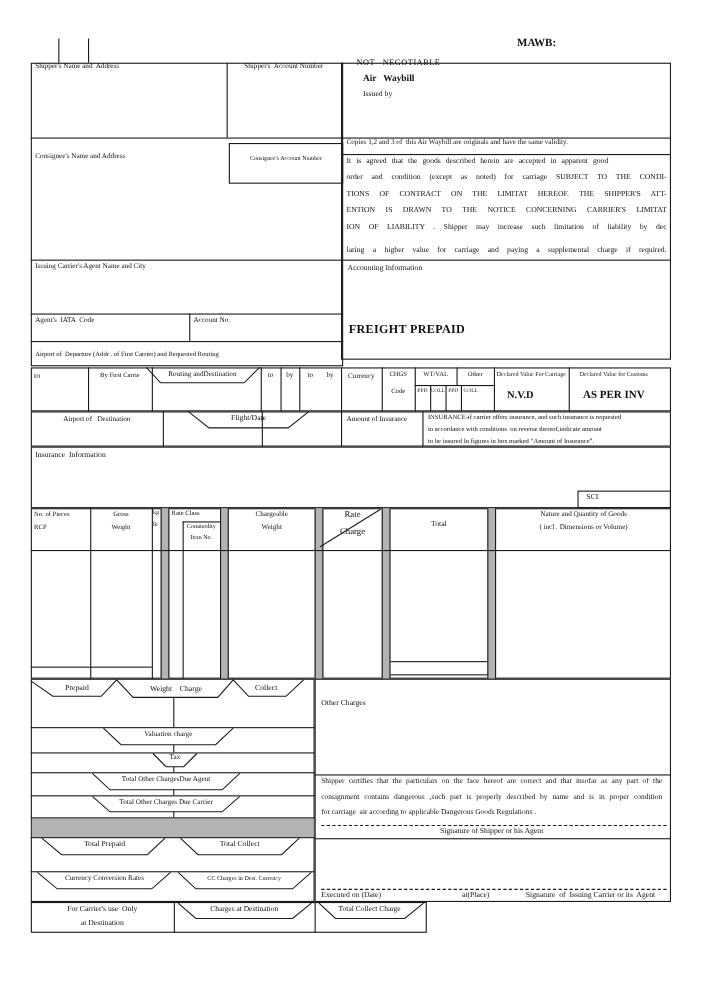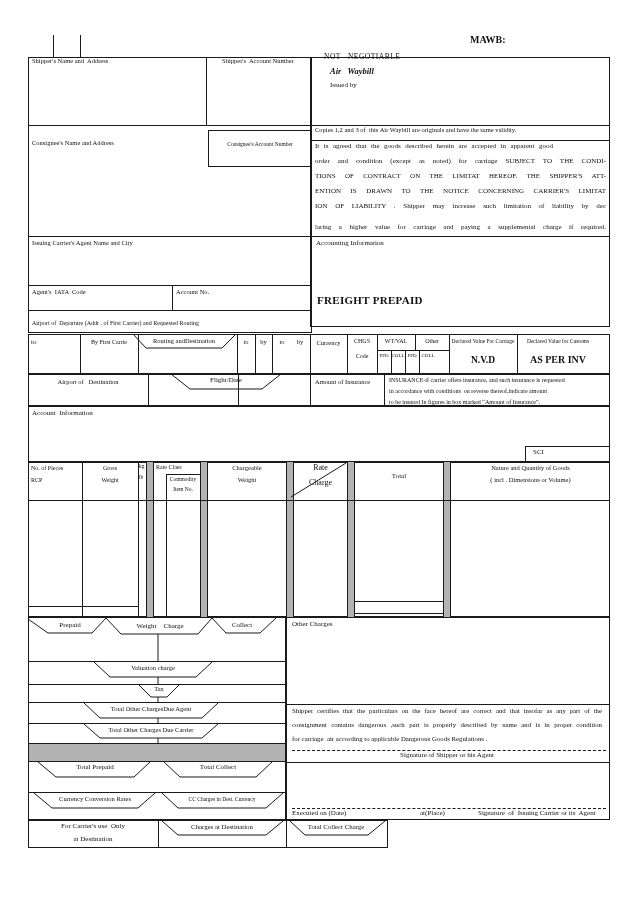--- a/index.html
+++ b/index.html
@@ -11,21 +11,21 @@
   .grayh{position:absolute;background:#b3b3b3;}
   .dash{position:absolute;border-top:1px dashed #1a1a1a;height:0;}
   .t{position:absolute;white-space:pre;line-height:1.05;}
   .tc{text-align:center;}
   .j{white-space:normal;text-align:justify;text-align-last:justify;}
   .b{font-weight:bold;}
   svg.ovl{position:absolute;left:0;top:0;pointer-events:none;}
   .fld{position:absolute;}
   .f65{font-size:6.5px;} .f6{font-size:6px;} .f55{font-size:5.5px;} .f5{font-size:5px;}
   .f7{font-size:7px;font-family:Liberation Serif, serif;} .f68{font-size:6.8px;} .f75{font-size:7.5px;} .f8{font-size:8px;}
-  .f85{font-size:8.5px;font-style:italic;} .f95{font-size:9.5px;} .f10{font-size:10px;} .f11{font-size:11px;}
+  .f85{font-size:8.5px;} .f95{font-size:9.5px;} .f10{font-size:10px;} .f11{font-size:11px;}
 </style>
 </head>
 <body>
 
 <div id="awb">
 
   <div class="ln" style="left:53px;top:35px;width:1px;height:22px;"></div>
   <div class="ln" style="left:80px;top:35px;width:1px;height:22px;"></div>
 
   <div class="t b f10" style="left:470px;top:35px;">MAWB:</div>
@@ -107,40 +107,40 @@
   <div class="t tc f65" style="left:310px;top:340px;width:37px;">Currency</div>
   <div class="t tc f6" style="left:347px;top:338px;width:30px;">CHGS</div>
   <div class="t tc f6" style="left:347px;top:353px;width:30px;">Code</div>
   <div class="t tc f6" style="left:377px;top:338px;width:38px;">WT/VAL</div>
   <div class="t tc f6" style="left:415px;top:338px;width:34px;">Other</div>
   <div class="t tc f5" style="left:377px;top:353px;width:14px;">PPD</div>
   <div class="t tc f5" style="left:391px;top:353px;width:14px;">COLL</div>
   <div class="t tc f5" style="left:405px;top:353px;width:14px;">PPD</div>
   <div class="t tc f5" style="left:419px;top:353px;width:18px;">COLL</div>
   <div class="t tc f55" style="left:449px;top:339px;width:68px;">Declared Value For Carriage</div>
-  <div class="t tc b f95" style="left:449px;top:356px;width:68px;">N.V.D</div>
+  <div class="t tc b f95" style="left:439px;top:356px;width:68px;">N.V.D</div>
   <div class="t tc f55" style="left:517px;top:339px;width:82px;">Declared Value for Customs</div>
   <div class="t tc b f10" style="left:517px;top:355px;width:82px;">AS PER INV</div>
 
   <div class="box" style="left:28px;top:374px;width:582px;height:32px;"></div>
   <div class="ln" style="left:148px;top:374px;width:1px;height:32px;"></div>
   <div class="ln" style="left:238px;top:374px;width:1px;height:32px;"></div>
   <div class="ln" style="left:310px;top:374px;width:1px;height:32px;"></div>
   <div class="ln" style="left:384px;top:374px;width:1px;height:32px;"></div>
 
   <div class="t tc f65" style="left:28px;top:379px;width:120px;">Airport of   Destination</div>
   <div class="t tc f7" style="left:190px;top:377px;width:72px;">Flight/Date</div>
   <div class="t f65" style="left:315px;top:379px;">Amount of Insurance</div>
   <div class="fld" style="left:313px;top:390px;width:68px;height:14px;"></div>
   <div class="t f6" style="left:389px;top:377px;">INSURANCE-if carrier offers insurance, and such insurance is requested</div>
   <div class="t f6" style="left:389px;top:388px;">in accordance with conditions  on reverse thereof,indicate amount</div>
   <div class="t f6" style="left:389px;top:399px;">to be insured In figures in box marked “Amount of Insurance”.</div>
 
   <div class="box" style="left:28px;top:406px;width:582px;height:56px;"></div>
-  <div class="t f7" style="left:32px;top:410px;">Account  Information</div>
+  <div class="t f7" style="left:32px;top:410px;">Insurance  Information</div>
   <div class="fld" style="left:30px;top:420px;width:490px;height:40px;"></div>
   <div class="box" style="left:525px;top:446px;width:85px;height:16px;"></div>
   <div class="t tc f7" style="left:496px;top:449px;width:85px;">SCI</div>
 
   <div class="box" style="left:28px;top:462px;width:582px;height:155px;"></div>
   <div class="gray" style="left:146px;top:462px;width:8px;height:155px;"></div>
   <div class="gray" style="left:200px;top:462px;width:8px;height:155px;"></div>
   <div class="gray" style="left:286px;top:462px;width:8px;height:155px;"></div>
   <div class="gray" style="left:347px;top:462px;width:8px;height:155px;"></div>
   <div class="gray" style="left:443px;top:462px;width:8px;height:155px;"></div>
@@ -182,21 +182,21 @@
   <div class="ln" style="left:28px;top:761px;width:258px;height:1px;"></div>
   <div class="ln" style="left:28px;top:792px;width:258px;height:1px;"></div>
   <div class="ln" style="left:286px;top:704px;width:324px;height:1px;"></div>
   <div class="ln" style="left:286px;top:762px;width:324px;height:1px;"></div>
   <div class="dash" style="left:292px;top:750px;width:314px;"></div>
   <div class="dash" style="left:292px;top:808px;width:314px;"></div>
 
   <div class="t tc f7" style="left:48px;top:622px;width:44px;">Prepaid</div>
   <div class="t tc f7" style="left:121px;top:623px;width:78px;">Weight    Charge</div>
   <div class="t tc f7" style="left:222px;top:622px;width:40px;">Collect</div>
-  <div class="t f7" style="left:292px;top:621px;">Other Charges</div>
+  <div class="t f7" style="left:292px;top:636px;">Other Charges</div>
   <div class="fld" style="left:292px;top:632px;width:314px;height:70px;"></div>
   <div class="t tc f65" style="left:110px;top:665px;width:86px;">Valuation charge</div>
   <div class="t tc f65" style="left:147px;top:686px;width:24px;">Tax</div>
   <div class="t tc f65" style="left:100px;top:706px;width:102px;">Total Other ChargesDue Agent</div>
   <div class="t tc f65" style="left:100px;top:727px;width:102px;">Total Other Charges Due Carrier</div>
   <div class="t tc f7" style="left:56px;top:764px;width:78px;">Total Prepaid</div>
   <div class="t tc f7" style="left:180px;top:764px;width:76px;">Total Collect</div>
   <div class="t tc f65" style="left:52px;top:796px;width:86px;">Currency Conversion Rates</div>
   <div class="t tc f55" style="left:178px;top:797px;width:88px;">CC Charges in Dest. Currency</div>
 

